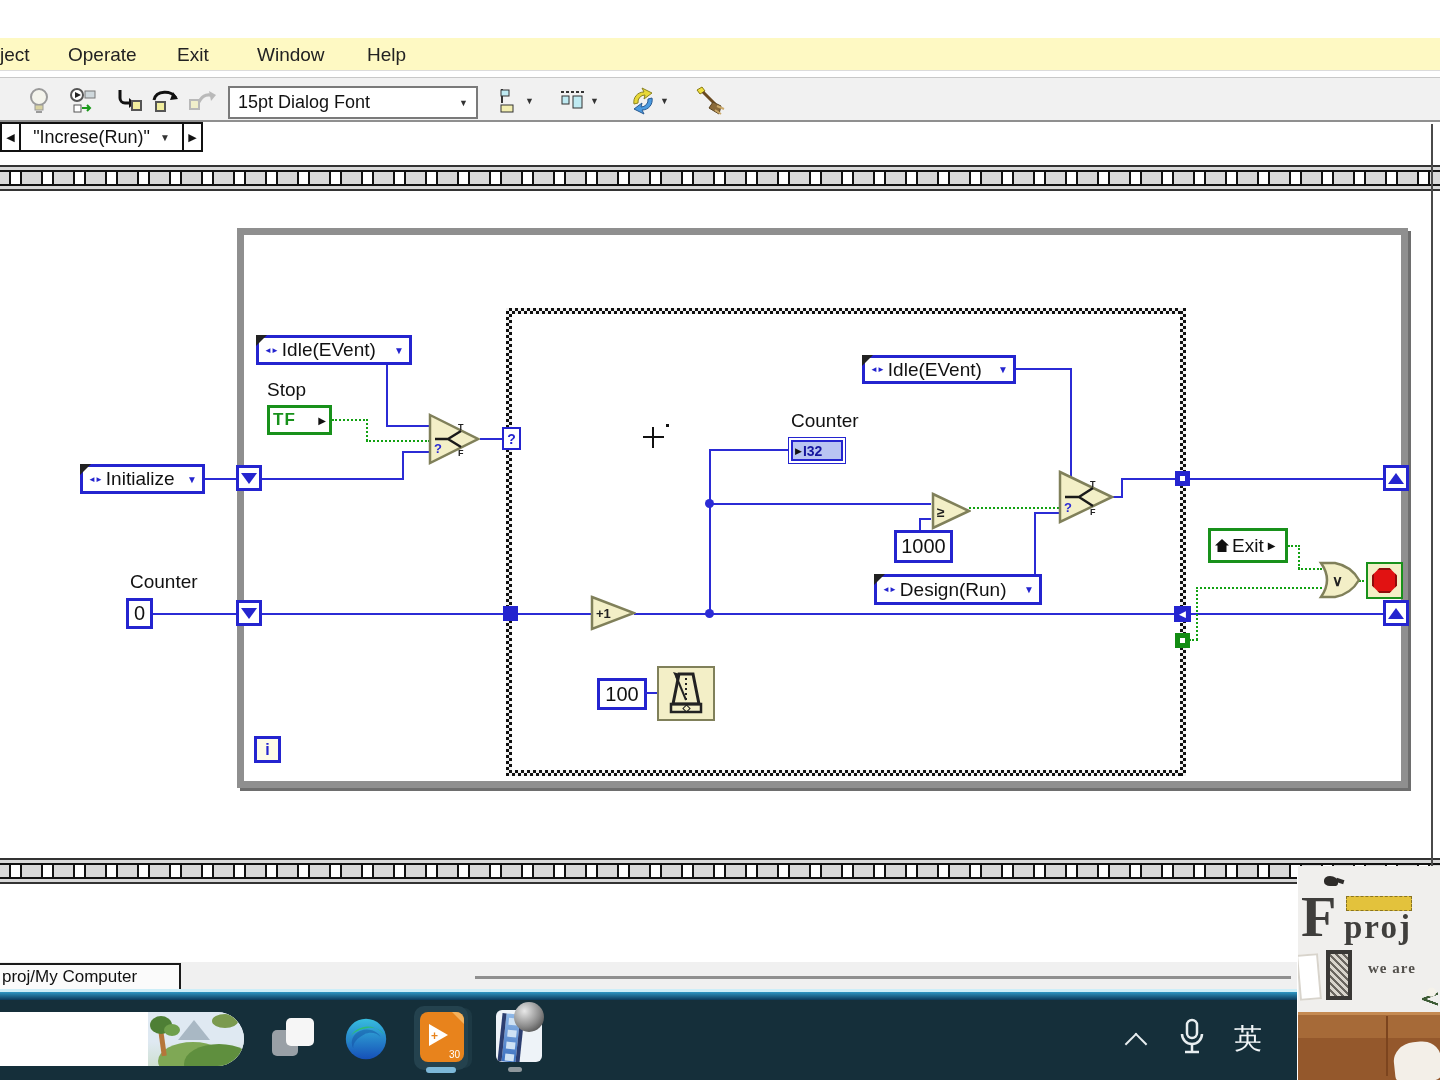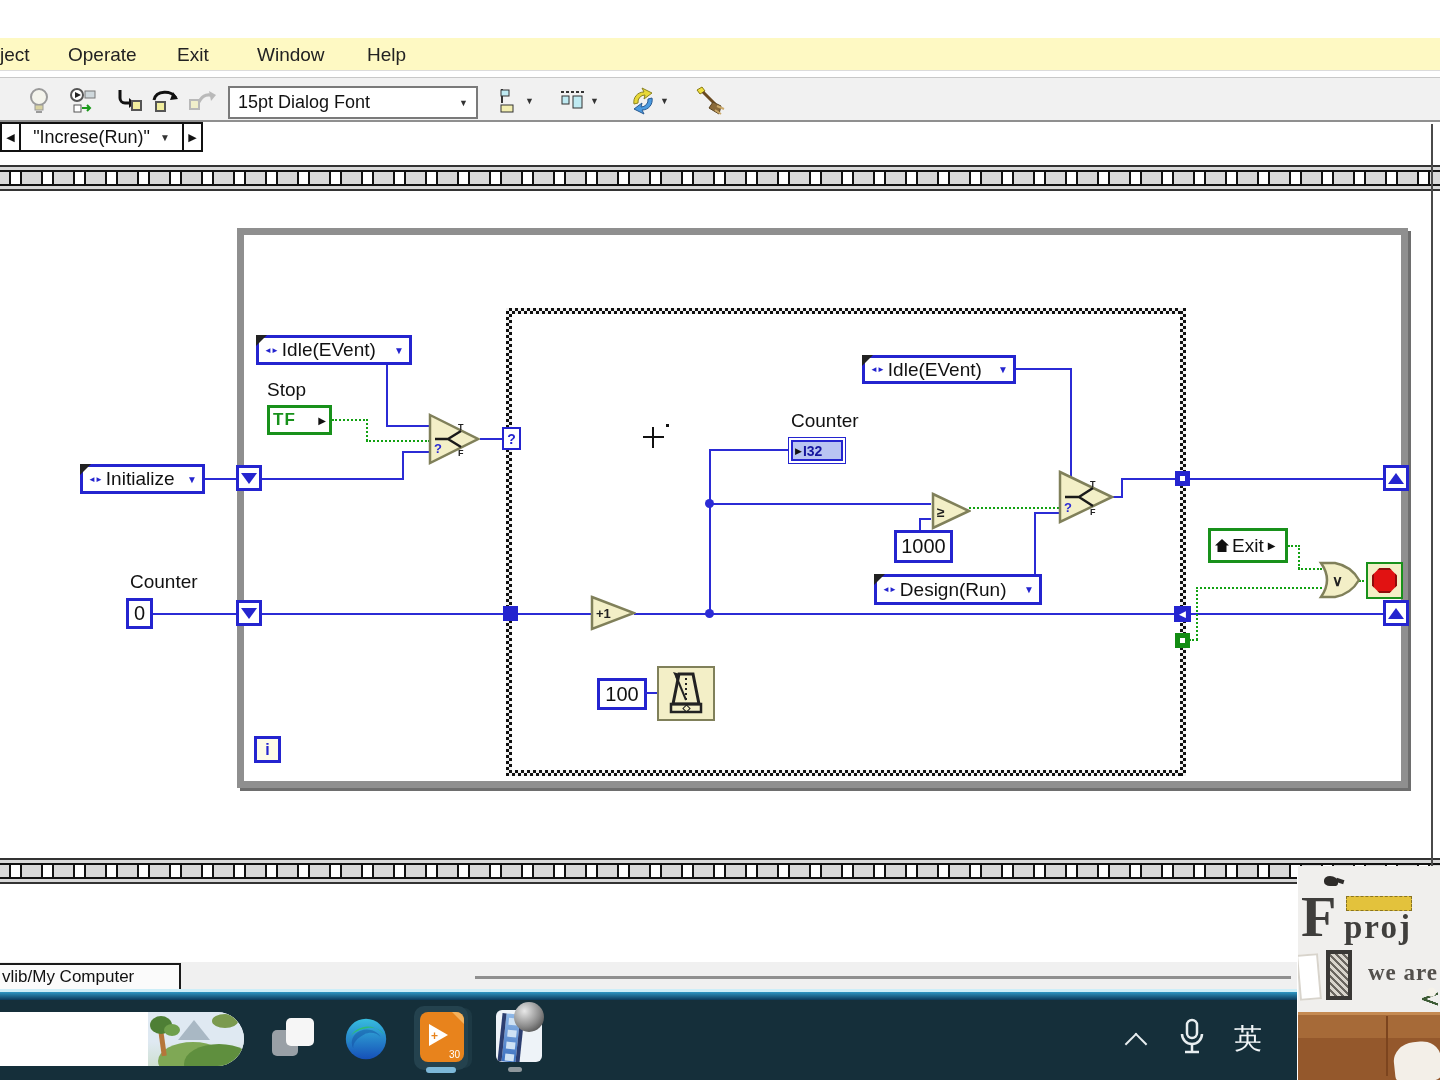--- a/index.html
+++ b/index.html
@@ -166,21 +166,21 @@
   
   .photo { left:1297px; top:866px; width:143px; height:214px; background:#f0efed;
     overflow:hidden; z-index:20; border-left:1px solid #fff; }
   .ph-f { position:absolute; left:3px; top:22px; font-family:"Liberation Serif", serif;
     font-weight:bold; font-size:58px; color:#3f3e3c; line-height:1; }
   .ph-tape { position:absolute; left:48px; top:30px; width:66px; height:15px; background:#e3c23c;
     border:1px dashed #8a7420; }
   .ph-rest { position:absolute; left:46px; top:43px; font-family:"Liberation Serif", serif;
     font-weight:bold; font-size:33px; color:#403f3d; letter-spacing:2px; }
   .ph-weare { position:absolute; left:70px; top:94px; font-family:"Liberation Serif", serif;
-    font-weight:bold; font-size:23px; color:#53504c; letter-spacing:1px; }
+    font-weight:bold; font-size:15px; color:#53504c; letter-spacing:1px; }
   .ph-frame1 { position:absolute; left:0px; top:88px; width:22px; height:46px; background:#fff;
     border:2px solid #d8d4cc; transform:rotate(-5deg); }
   .ph-frame2 { position:absolute; left:28px; top:84px; width:26px; height:50px; background:#3a3836; padding:4px; }
   .ph-frame2 i { display:block; width:100%; height:100%; background:repeating-linear-gradient(45deg,#d8d4cc 0 3px,#6a6660 3px 5px); }
   .ph-bird { position:absolute; left:26px; top:10px; width:14px; height:10px; background:#2e2c2a;
     border-radius:60% 80% 40% 60%; }
   .ph-bird::after { content:""; position:absolute; right:-6px; top:3px; width:8px; height:4px;
     background:#2e2c2a; transform:rotate(18deg); }
   .ph-plant { position:absolute; right:2px; top:116px; width:16px; height:34px;
     background:radial-gradient(circle at 60% 30%, #f5f2ea 4px, transparent 5px),
@@ -484,21 +484,21 @@
       <span class="octagon"></span>
     </div>
 
     <i class="cursor-h" style="left:643px; top:314px; width:21px; height:2px"></i>
     <i class="cursor-h" style="left:652px; top:305px; width:2px; height:21px"></i>
     <i class="cursor-h" style="left:666px; top:302px; width:3px; height:3px"></i>
   </div>
 
   <div class="abs bottombar"></div>
   <div class="target-tab">
-    <span>vlib/My Computer</span>
+    <span>proj/My Computer</span>
   </div>
   <div class="hscroll"></div>
   <div class="abs edgeline1"></div>
   <div class="abs edgeline2"></div>
 
   <div class="abs taskbar">
     <div class="searchpill">
       <div class="scenery">
         <span class="mountain"></span>
         <span class="hill1"></span>

